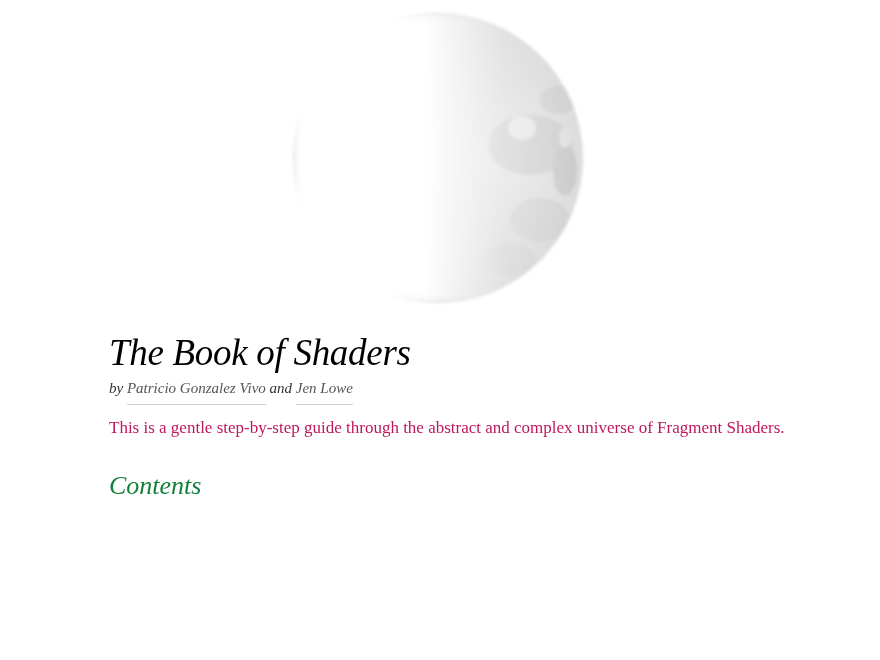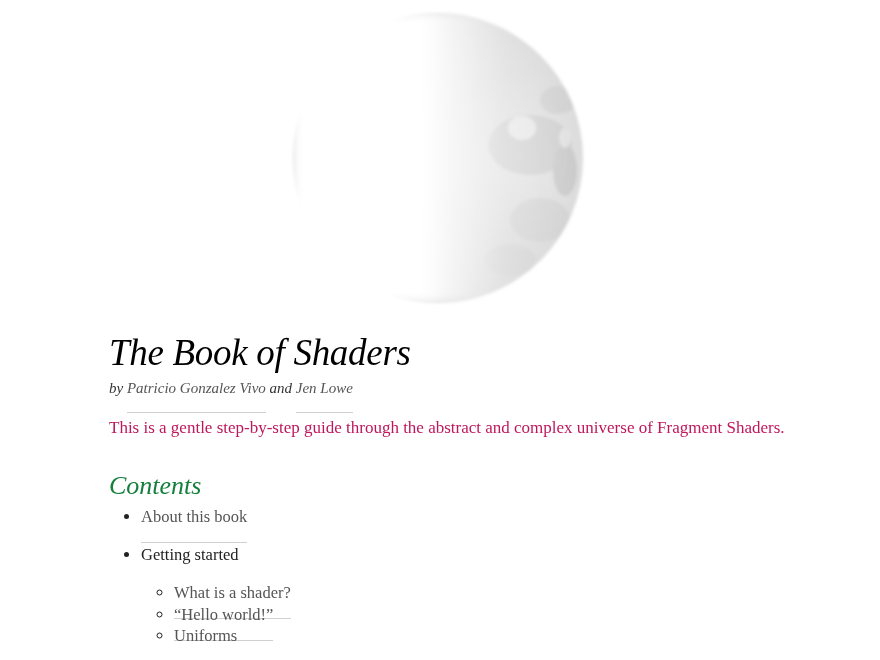--- a/index.html
+++ b/index.html
@@ -21,21 +21,21 @@
     h1 {
       margin: 0; font-style: italic; font-weight: normal;
       font-size: 37px; line-height: 46px; color: #000000;
       letter-spacing: -0.3px;
     }
     .byline {
       margin: 2px 0 0 0; font-style: italic; font-size: 15px; line-height: 20px; color: #333;
     }
     a.link {
       color: #555; text-decoration: none;
-      border-bottom: 1px solid #d0d0d0; padding-bottom: 16px;
+      border-bottom: 1px solid #d0d0d0; padding-bottom: 8px;
     }
     .intro {
       margin: 18px 0 0 0; font-size: 17px; line-height: 24px; color: #be185d;
     }
     h2 {
       margin: 30px 0 0 0; font-style: italic; font-weight: normal;
       font-size: 26px; line-height: 32px; color: #15803d;
     }
     ul.toc { margin: 4px 0 0 0; padding: 0 0 0 32px; list-style: disc; }
     ul.toc > li { font-size: 16.5px; line-height: 22px; margin-bottom: 16px; color: #222; }
@@ -89,32 +89,13 @@
   <h1>The Book of Shaders</h1>
   <p class="byline">
     <span>by</span>
     <a class="link" href="#">Patricio Gonzalez Vivo</a>
     <span>and</span>
     <a class="link" href="#">Jen Lowe</a>
   </p>
   <p class="intro">This is a gentle step-by-step guide through the abstract and complex universe of Fragment Shaders.</p>
 
   <h2>Contents</h2>
-  <ul class="toc">
-    <li>
-      <a class="link" href="#">About this book</a>
-    </li>
-    <li>
-      <span>Getting started</span>
-      <ul class="sub">
-        <li>
-          <a class="link" href="#">What is a shader?</a>
-        </li>
-        <li>
-          <a class="link" href="#">“Hello world!”</a>
-        </li>
-        <li>
-          <a class="link" href="#">Uniforms</a>
-        </li>
-      </ul>
-    </li>
-  </ul>
 </div>
 
 </body></html>

